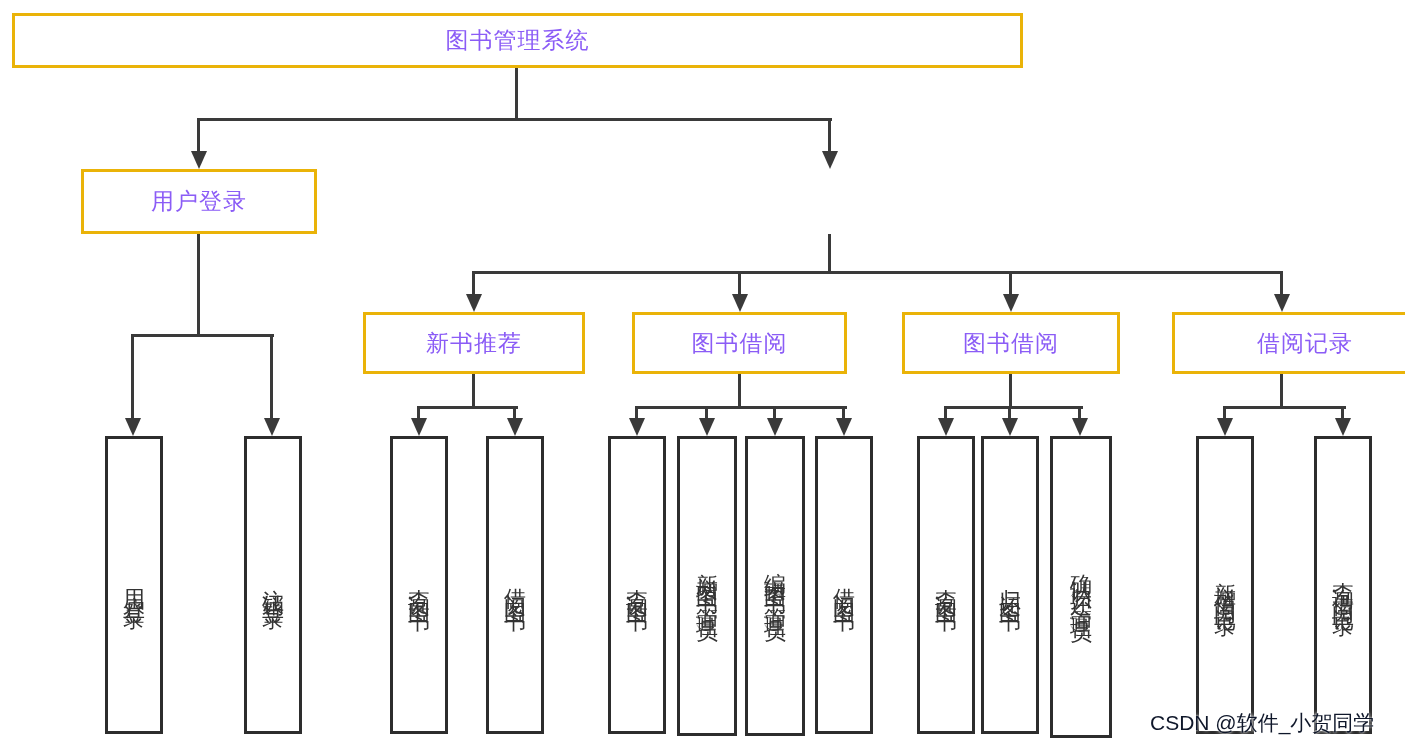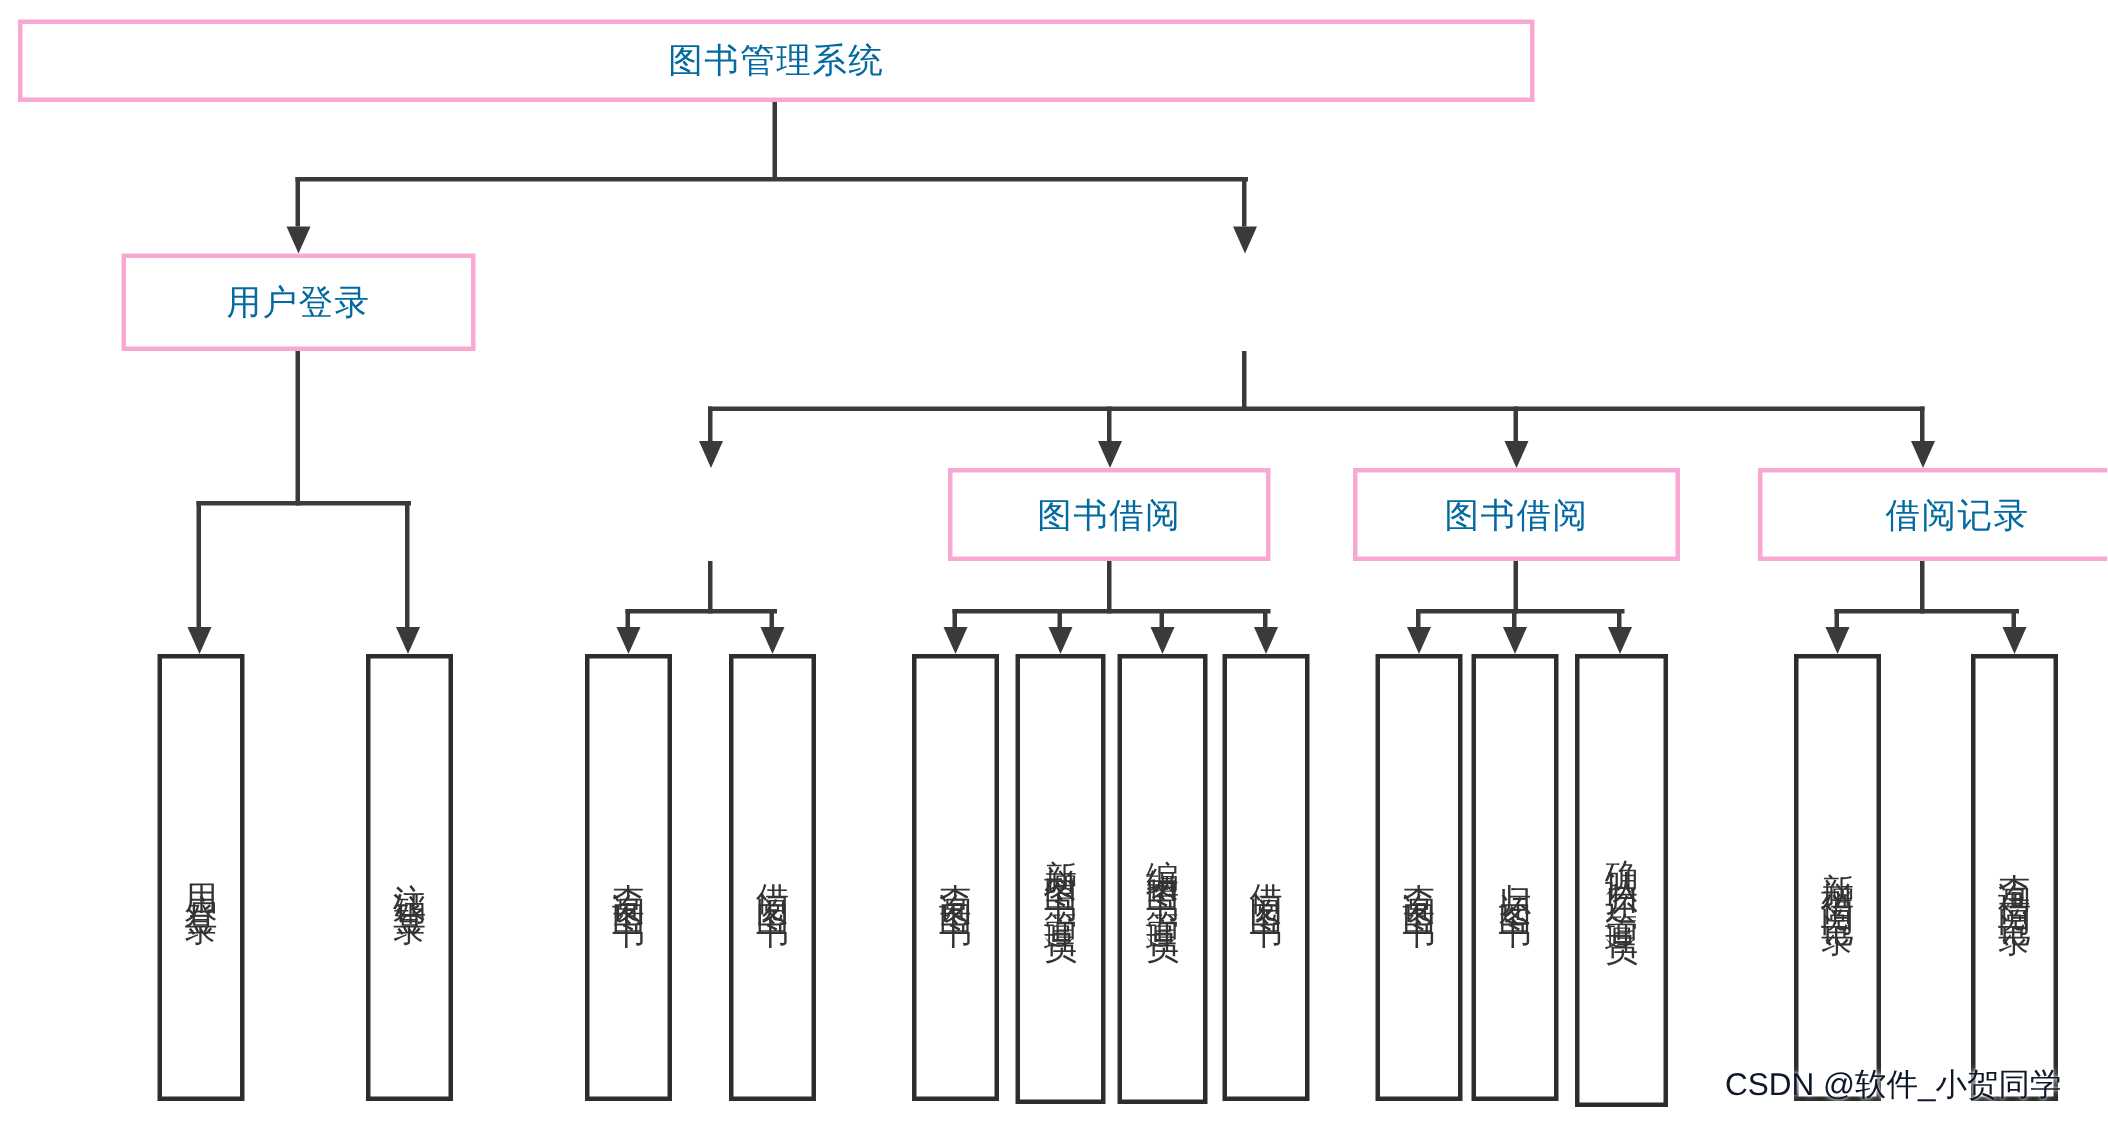--- a/index.html
+++ b/index.html
@@ -13,28 +13,28 @@
     width: 1405px;
     height: 747px;
     background: #ffffff;
     overflow: hidden;
     color: #333333;
   }
   
   .hbox {
     position: absolute;
     box-sizing: border-box;
-    border: 3px solid #f9a8d4;
+    border: 3px solid #eab308;
     background: #ffffff;
     display: flex;
     align-items: center;
     justify-content: center;
     font-size: 23px;
     letter-spacing: 1px;
-    color: #0369a1;
+    color: #8b5cf6;
     z-index: 2;
   }
   .vbox {
     position: absolute;
     box-sizing: border-box;
     border: 3px solid #2d2d2d;
     background: #ffffff;
     display: flex;
     align-items: center;
     justify-content: center;
@@ -116,20 +116,21 @@
     <div class="vline" style="left:472px; top:271px; height:24px;"></div>
     <div class="arrow" style="left:466px; top:294px;"></div>
     <div class="vline" style="left:738px; top:271px; height:24px;"></div>
     <div class="arrow" style="left:732px; top:294px;"></div>
     <div class="vline" style="left:1009px; top:271px; height:24px;"></div>
     <div class="arrow" style="left:1003px; top:294px;"></div>
     <div class="vline" style="left:1280px; top:271px; height:24px;"></div>
     <div class="arrow" style="left:1274px; top:294px;"></div>
   </div>
 
+  <div class="hbox" style="left:363px; top:312px; width:222px; height:62px;">新书推荐</div>
   <div class="hbox" style="left:632px; top:312px; width:215px; height:62px;">图书借阅</div>
   <div class="hbox" style="left:902px; top:312px; width:218px; height:62px;">图书借阅</div>
   <div class="hbox" style="left:1172px; top:312px; width:266px; height:62px;">借阅记录</div>
 
   <div>
     <div class="vline" style="left:472px; top:374px; height:35px;"></div>
     <div class="hline" style="left:417px; top:406px; width:101px;"></div>
     <div class="vline" style="left:417px; top:406px; height:12px;"></div>
     <div class="arrow" style="left:411px; top:418px;"></div>
     <div class="vline" style="left:513px; top:406px; height:12px;"></div>

